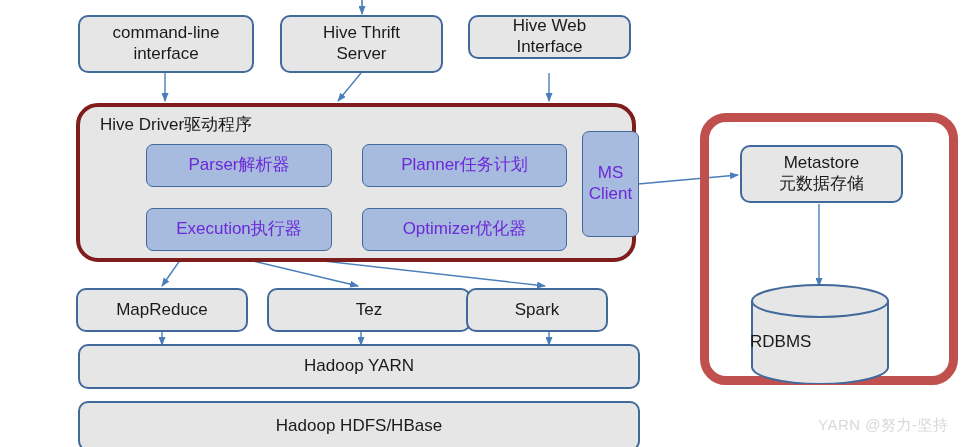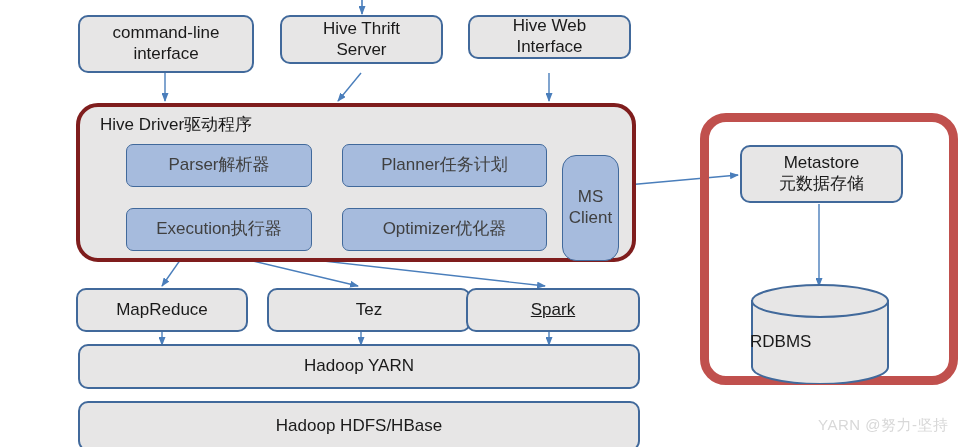--- a/index.html
+++ b/index.html
@@ -41,21 +41,22 @@
     border: 2px solid #41699b;
     border-radius: 10px;
     font-size: 17px;
   }
   
   .blue-box {
     background: #a6bbdd;
     border: 1px solid #41699b;
     border-radius: 7px;
     font-size: 17px;
-    color: #404040;
+    color: #6d28d9;
+    margin-left: 20px;
   }
   
   #hive-driver-container {
     background: #e7e6e6;
     border: 4px solid #7f1d1d;
     border-radius: 22px;
     display: block;
   }
   #hive-driver-title {
     position: absolute;
@@ -124,21 +125,21 @@
     <line x1="616" y1="186" x2="738" y2="175" stroke="#4a7ebb" stroke-width="1.4" marker-end="url(#arrowhead)"></line>
 
     <line x1="819" y1="204" x2="819" y2="286" stroke="#4a7ebb" stroke-width="1.4" marker-end="url(#arrowhead)"></line>
   </svg>
 
   <div class="node gray-box two-line" id="client-cli" style="left:78px; top:15px; width:176px; height:58px;">
     <span>command-line</span>
     <span>interface</span>
   </div>
 
-  <div class="node gray-box two-line" id="client-thrift" style="left:280px; top:15px; width:163px; height:49px;">
+  <div class="node gray-box two-line" id="client-thrift" style="left:280px; top:15px; width:163px; height:58px;">
     <span>Hive Thrift</span>
     <span>Server</span>
   </div>
 
   <div class="node gray-box two-line" id="client-web" style="left:468px; top:15px; width:163px; height:44px;">
     <span>Hive Web</span>
     <span>Interface</span>
   </div>
 
   <div class="node" id="hive-driver-container" style="left:76px; top:103px; width:560px; height:159px;">
@@ -154,35 +155,35 @@
     </div>
 
     <div class="node blue-box" style="left:46px; top:101px; width:186px; height:43px;">
       <span>Execution执行器</span>
     </div>
 
     <div class="node blue-box" style="left:262px; top:101px; width:205px; height:43px;">
       <span>Optimizer优化器</span>
     </div>
 
-    <div class="node blue-box two-line" style="left:482px; top:48px; width:57px; height:106px;border-radius:14px;">
+    <div class="node blue-box two-line" style="left:482px; top:24px; width:57px; height:106px;">
       <span>MS</span>
       <span>Client</span>
     </div>
   </div>
 
   <div class="node gray-box" style="left:76px; top:288px; width:172px; height:44px;">
     <span>MapReduce</span>
   </div>
 
   <div class="node gray-box" style="left:267px; top:288px; width:204px; height:44px;">
     <span>Tez</span>
   </div>
 
-  <div class="node gray-box" style="left:466px; top:288px; width:174px; height:44px;text-decoration:underline;">
+  <div class="node gray-box" style="left:466px; top:288px; width:142px; height:44px;">
     <span>Spark</span>
   </div>
 
   <div class="node gray-box" style="left:78px; top:344px; width:562px; height:45px;">
     <span>Hadoop YARN</span>
   </div>
 
   <div class="node gray-box" style="left:78px; top:401px; width:562px; height:50px;">
     <span>Hadoop HDFS/HBase</span>
   </div>

